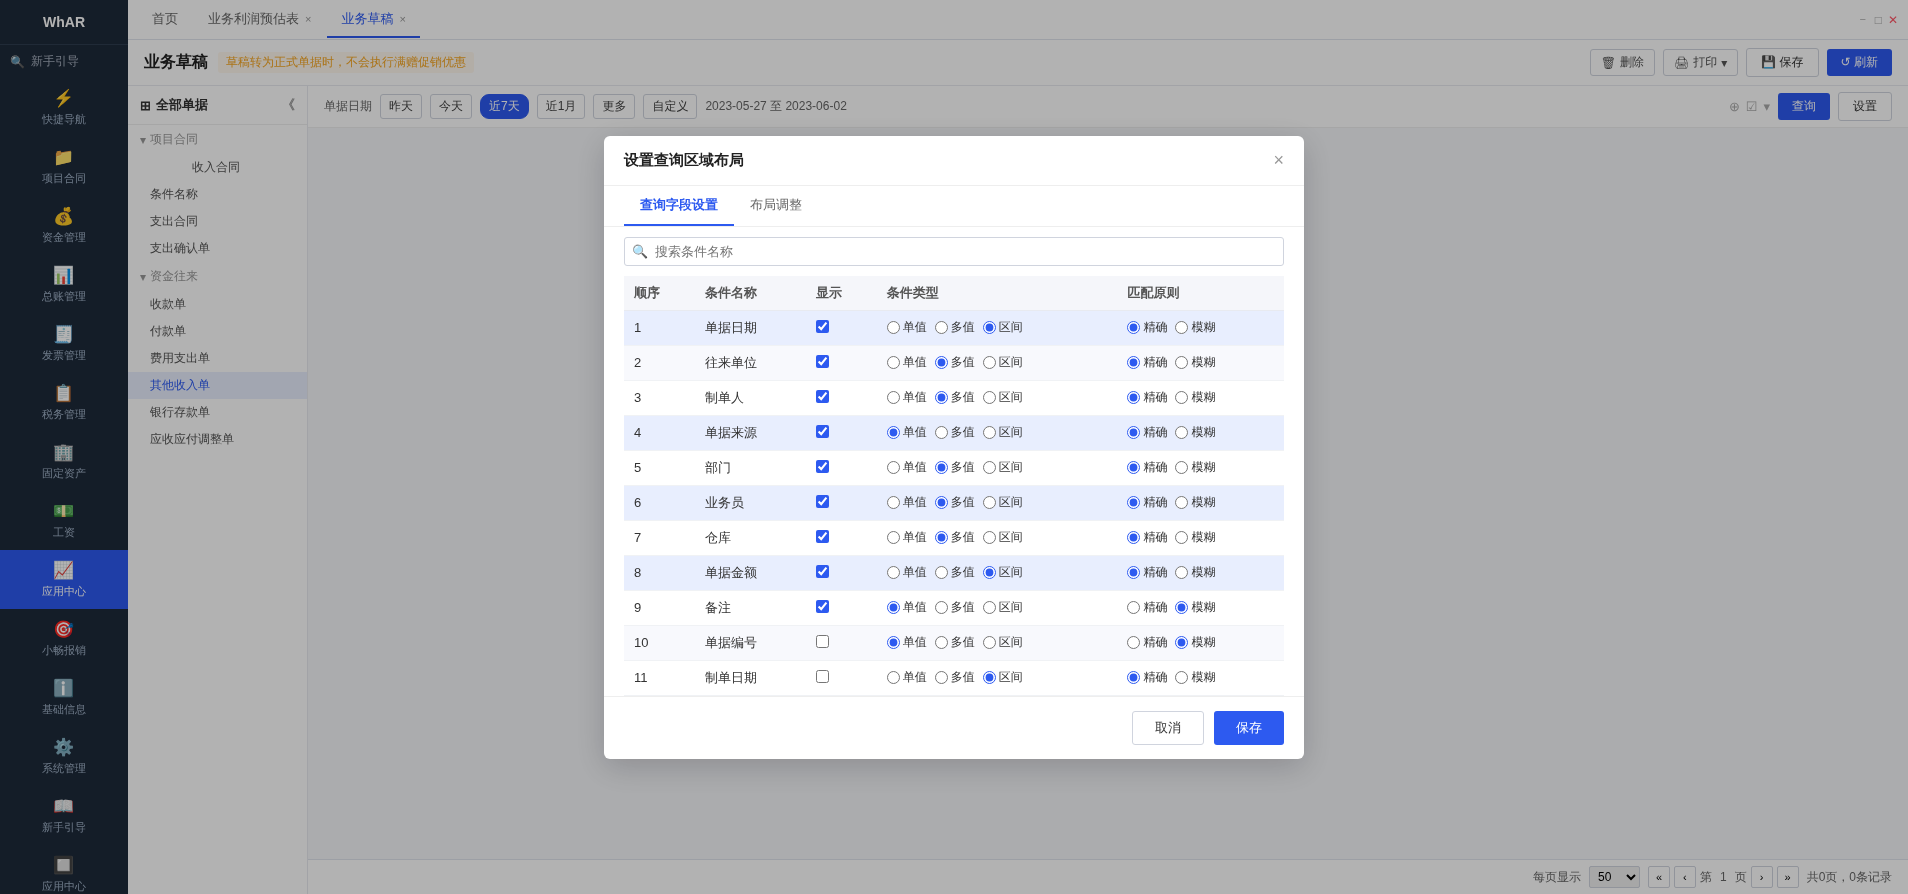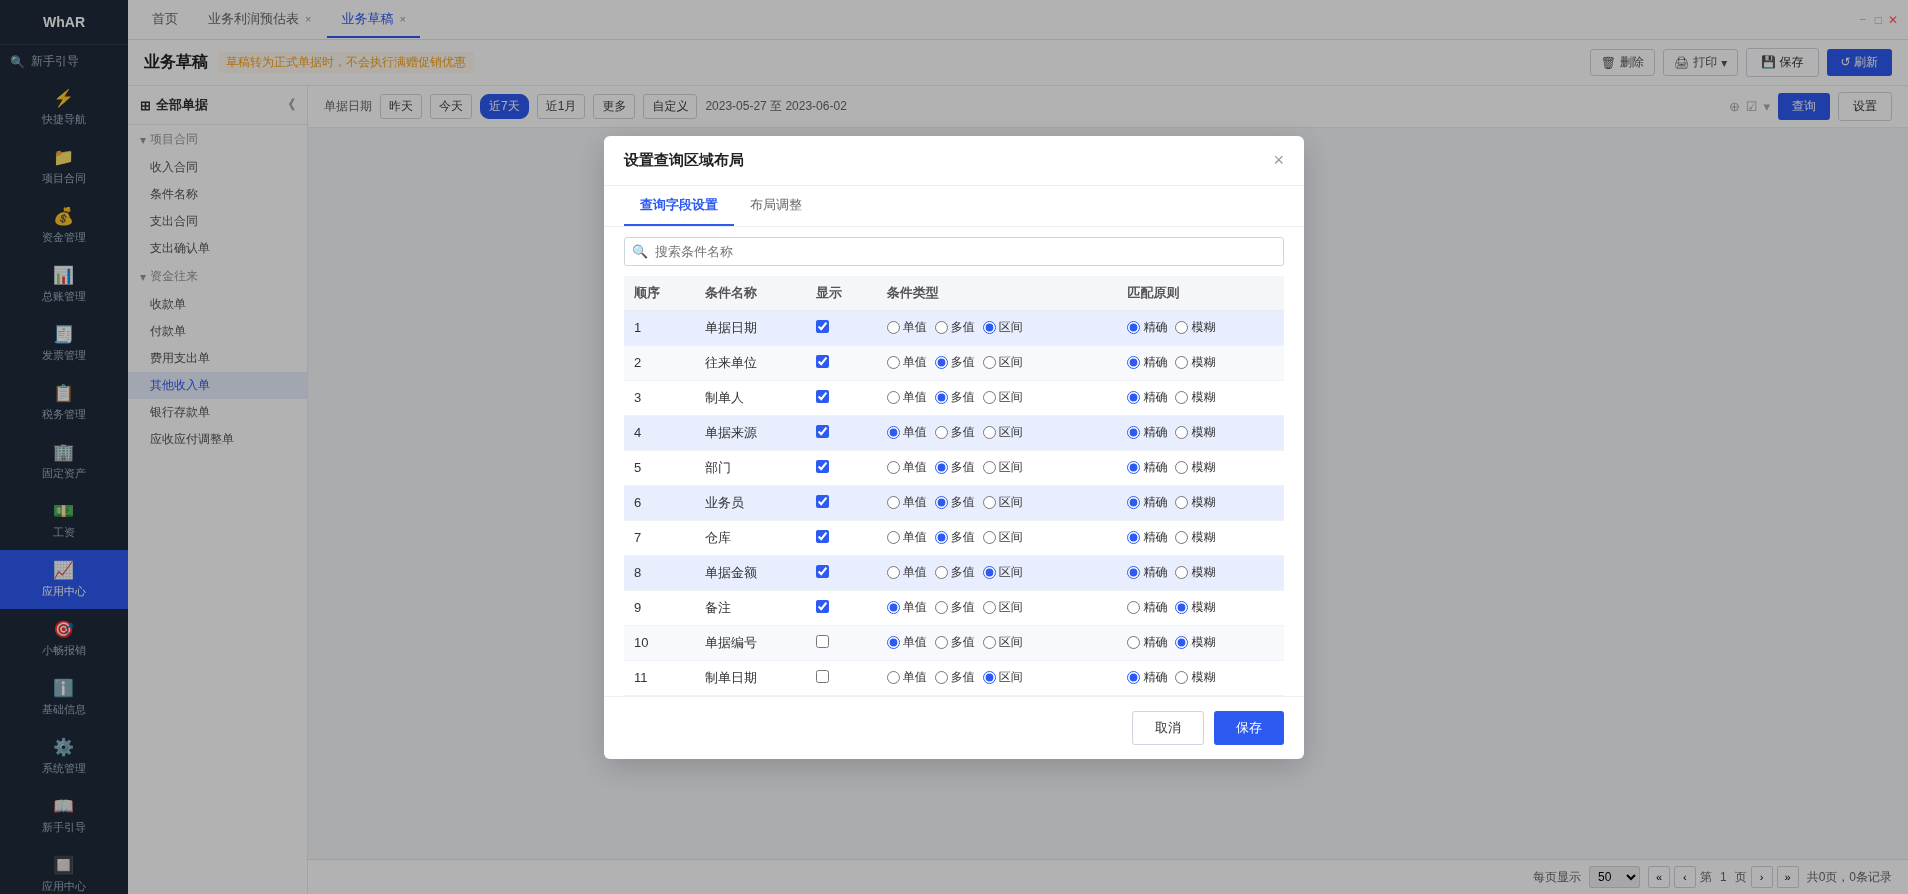--- a/index.html
+++ b/index.html
@@ -218,21 +218,21 @@
             <span>⊞</span>
             <span>全部单据</span>
           </div>
           <span style="cursor:pointer;color:#999;">《</span>
         </div>
         <div>
           <div style="padding:6px 12px;font-size:12px;color:#999;display:flex;align-items:center;gap:4px;cursor:pointer;">
             <span>▾</span>
             <span>项目合同</span>
           </div>
-          <div style="padding:5px 12px 5px 22px;font-size:12px;color:#555;cursor:pointer;">
+          <div style="padding:5px 12px 5px 22px;font-size:12px;color:#555;cursor:pointer;margin-left:42px;">
             <span>收入合同</span>
           </div>
           <div style="padding:5px 12px 5px 22px;font-size:12px;color:#555;cursor:pointer;">
             <span>条件名称</span>
           </div>
           <div style="padding:5px 12px 5px 22px;font-size:12px;color:#555;cursor:pointer;">
             <span>支出合同</span>
           </div>
           <div style="padding:5px 12px 5px 22px;font-size:12px;color:#555;cursor:pointer;">
             <span>支出确认单</span>

